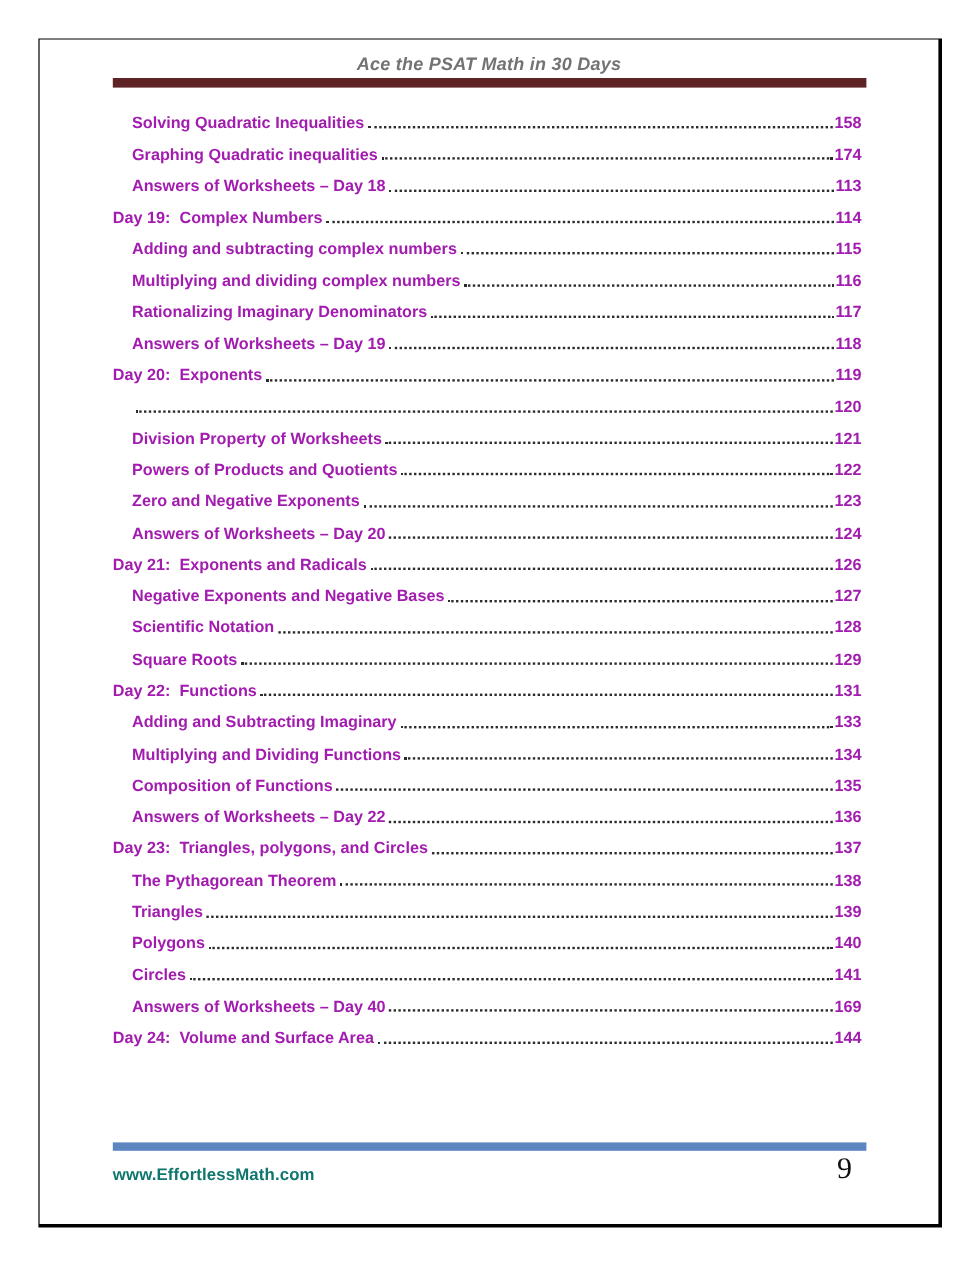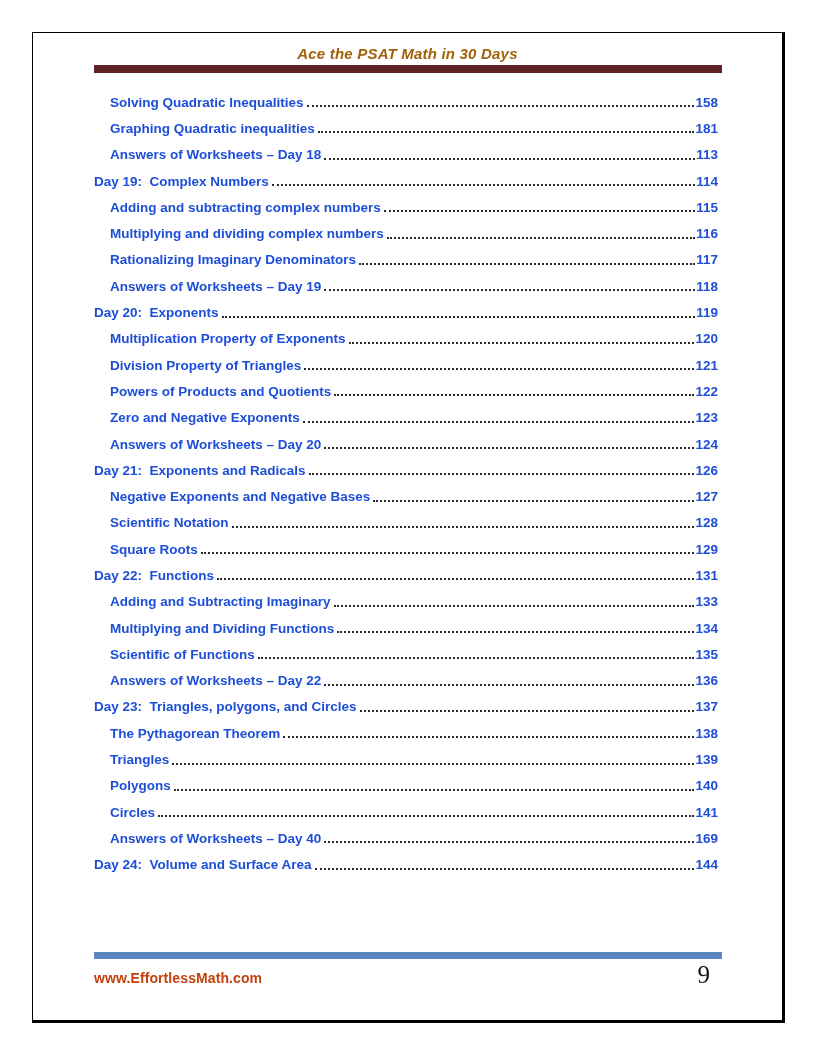--- a/index.html
+++ b/index.html
@@ -52,21 +52,21 @@
     left: 61px;
     top: 56px;
     width: 624px;
   }
   .toc-row {
     height: 26.3px;
     display: flex;
     align-items: center;
     font-size: 13.5px;
     font-weight: bold;
-    color: #1d4ed8;
+    color: #a21caf;
   }
   .toc-row.lvl2 {
     padding-left: 16px;
   }
   .toc-label {
     white-space: pre;
     flex: 0 0 auto;
   }
   .toc-leader {
     flex: 1 1 auto;
@@ -86,52 +86,52 @@
     width: 628px;
     height: 7px;
     background: #5b86bf;
   }
   .footer-site {
     position: absolute;
     left: 61px;
     top: 937px;
     font-size: 14px;
     font-weight: bold;
-    color: #c2410c;
+    color: #0f766e;
     letter-spacing: 0.1px;
   }
   .footer-page-num {
     position: absolute;
     right: 72px;
     top: 928px;
     font-family: "Liberation Serif", serif;
     font-size: 25px;
     font-weight: normal;
     color: #101010;
   }
 </style>
 </head>
 <body>
 
 <div class="page-frame">
 
-  <div class="header-title" style="color: #a16207;">Ace the PSAT Math in 30 Days</div>
+  <div class="header-title" style="color: #737373;">Ace the PSAT Math in 30 Days</div>
 
   <div class="header-bar" style="background: rgb(94, 36, 37);"></div>
 
   <div class="toc">
       <div class="toc-row lvl2">
     <span class="toc-label">Solving Quadratic Inequalities</span>
     <span class="toc-leader"></span>
     <span class="toc-page">158</span>
   </div>
       <div class="toc-row lvl2">
     <span class="toc-label">Graphing Quadratic inequalities</span>
     <span class="toc-leader"></span>
-    <span class="toc-page">181</span>
+    <span class="toc-page">174</span>
   </div>
       <div class="toc-row lvl2">
     <span class="toc-label">Answers of Worksheets – Day 18</span>
     <span class="toc-leader"></span>
     <span class="toc-page">113</span>
   </div>
       <div class="toc-row lvl1">
     <span class="toc-label">Day 19:  Complex Numbers</span>
     <span class="toc-leader"></span>
     <span class="toc-page">114</span>
@@ -155,26 +155,25 @@
     <span class="toc-label">Answers of Worksheets – Day 19</span>
     <span class="toc-leader"></span>
     <span class="toc-page">118</span>
   </div>
       <div class="toc-row lvl1">
     <span class="toc-label">Day 20:  Exponents</span>
     <span class="toc-leader"></span>
     <span class="toc-page">119</span>
   </div>
       <div class="toc-row lvl2">
-    <span class="toc-label">Multiplication Property of Exponents</span>
     <span class="toc-leader"></span>
     <span class="toc-page">120</span>
   </div>
       <div class="toc-row lvl2">
-    <span class="toc-label">Division Property of Triangles</span>
+    <span class="toc-label">Division Property of Worksheets</span>
     <span class="toc-leader"></span>
     <span class="toc-page">121</span>
   </div>
       <div class="toc-row lvl2">
     <span class="toc-label">Powers of Products and Quotients</span>
     <span class="toc-leader"></span>
     <span class="toc-page">122</span>
   </div>
       <div class="toc-row lvl2">
     <span class="toc-label">Zero and Negative Exponents</span>
@@ -215,21 +214,21 @@
     <span class="toc-label">Adding and Subtracting Imaginary</span>
     <span class="toc-leader"></span>
     <span class="toc-page">133</span>
   </div>
       <div class="toc-row lvl2">
     <span class="toc-label">Multiplying and Dividing Functions</span>
     <span class="toc-leader"></span>
     <span class="toc-page">134</span>
   </div>
       <div class="toc-row lvl2">
-    <span class="toc-label">Scientific of Functions</span>
+    <span class="toc-label">Composition of Functions</span>
     <span class="toc-leader"></span>
     <span class="toc-page">135</span>
   </div>
       <div class="toc-row lvl2">
     <span class="toc-label">Answers of Worksheets – Day 22</span>
     <span class="toc-leader"></span>
     <span class="toc-page">136</span>
   </div>
       <div class="toc-row lvl1">
     <span class="toc-label">Day 23:  Triangles, polygons, and Circles</span>

